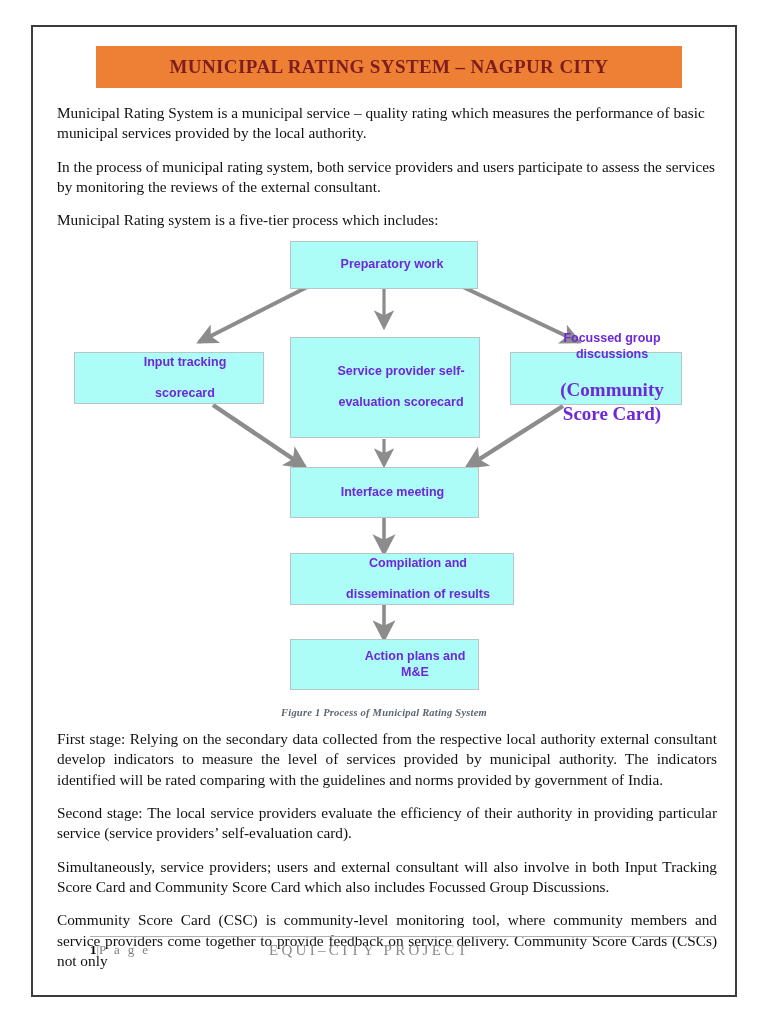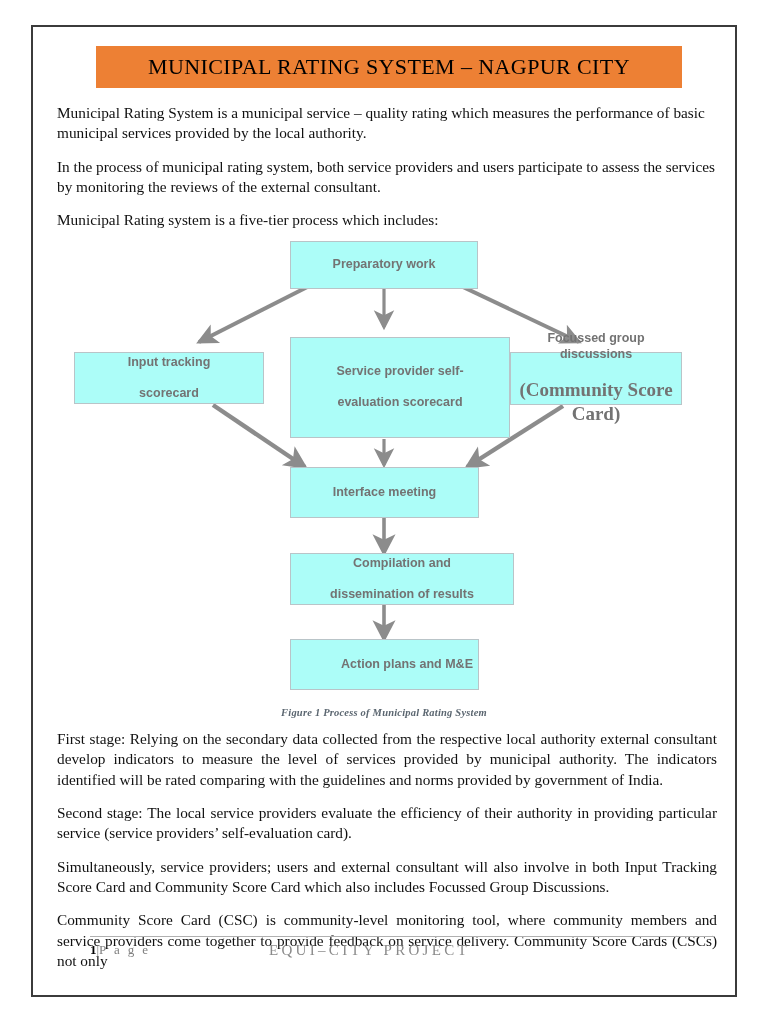--- a/index.html
+++ b/index.html
@@ -38,25 +38,26 @@
     left: 63px;
     top: 19px;
     width: 586px;
     height: 42px;
     background: #ED8034;
     display: flex;
     align-items: center;
     justify-content: center;
   }
   .banner-text {
-    color: #000000;
-    font-family: "Liberation Serif", serif;
-    font-size: 22px;
+    color: #7f1d1d;
+    font-family: "Liberation Serif", serif;
+    font-size: 19px;
     letter-spacing: 0.4px;
     white-space: nowrap;
+    font-weight: bold;
   }
 
   
   .body-col {
     position: absolute;
     left: 24px;
     width: 660px;
   }
   p.para {
     margin: 0 0 13px 0;
@@ -84,22 +85,23 @@
     display: flex;
     align-items: center;
     justify-content: center;
     text-align: center;
   }
   .fbox span {
     font-family: "Liberation Sans", sans-serif;
     font-weight: bold;
     font-size: 12.5px;
     line-height: 1.25;
-    color: #737373;
+    color: #6d28d9;
     display: block;
+    margin-left: 16px;
   }
   .fbox span.serifline {
     font-family: Liberation Serif, serif;
     font-weight: bold;
     font-size: 19px;
   }
 
   .caption {
     position: absolute;
     left: 0;
@@ -195,21 +197,21 @@
       <span>Preparatory work</span>
     </div>
 
     <div class="fbox" style="left:41px; top:325px; width:190px; height:52px;">
       <span>
         <span>Input tracking</span><br>
         <span>scorecard</span>
       </span>
     </div>
 
-    <div class="fbox" style="left:257px; top:310px; width:220px; height:101px;text-align:center;">
+    <div class="fbox" style="left:257px; top:310px; width:190px; height:101px;text-align:center;">
       <span>
         <span>Service provider self-</span><br>
         <span>evaluation scorecard</span>
       </span>
     </div>
 
     <div class="fbox" style="left:477px; top:325px; width:172px; height:53px;">
       <span>
         <span>Focussed group discussions</span><br>
         <span class="serifline">(Community Score Card)</span>

